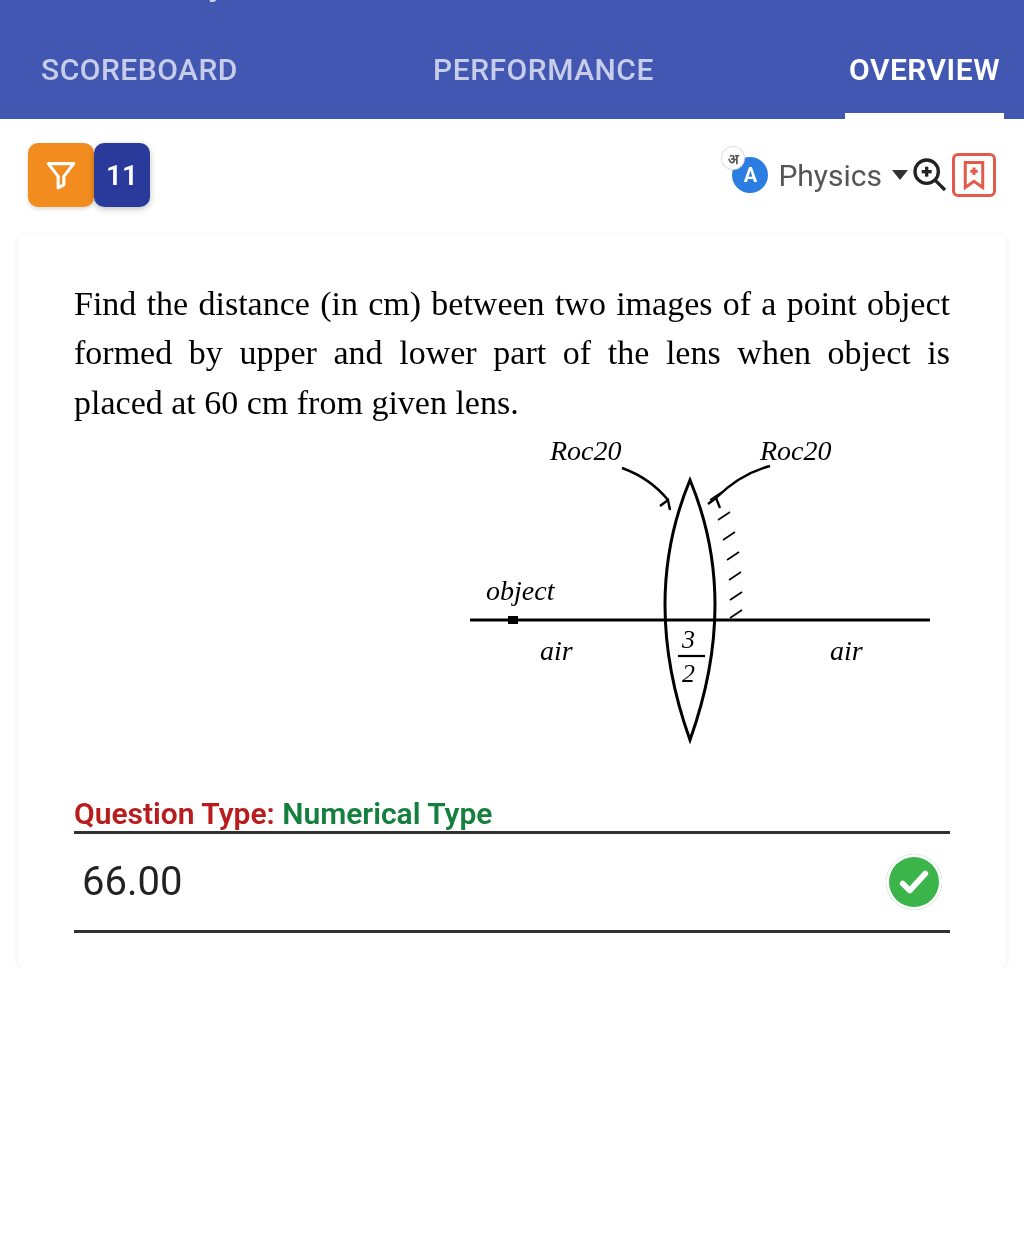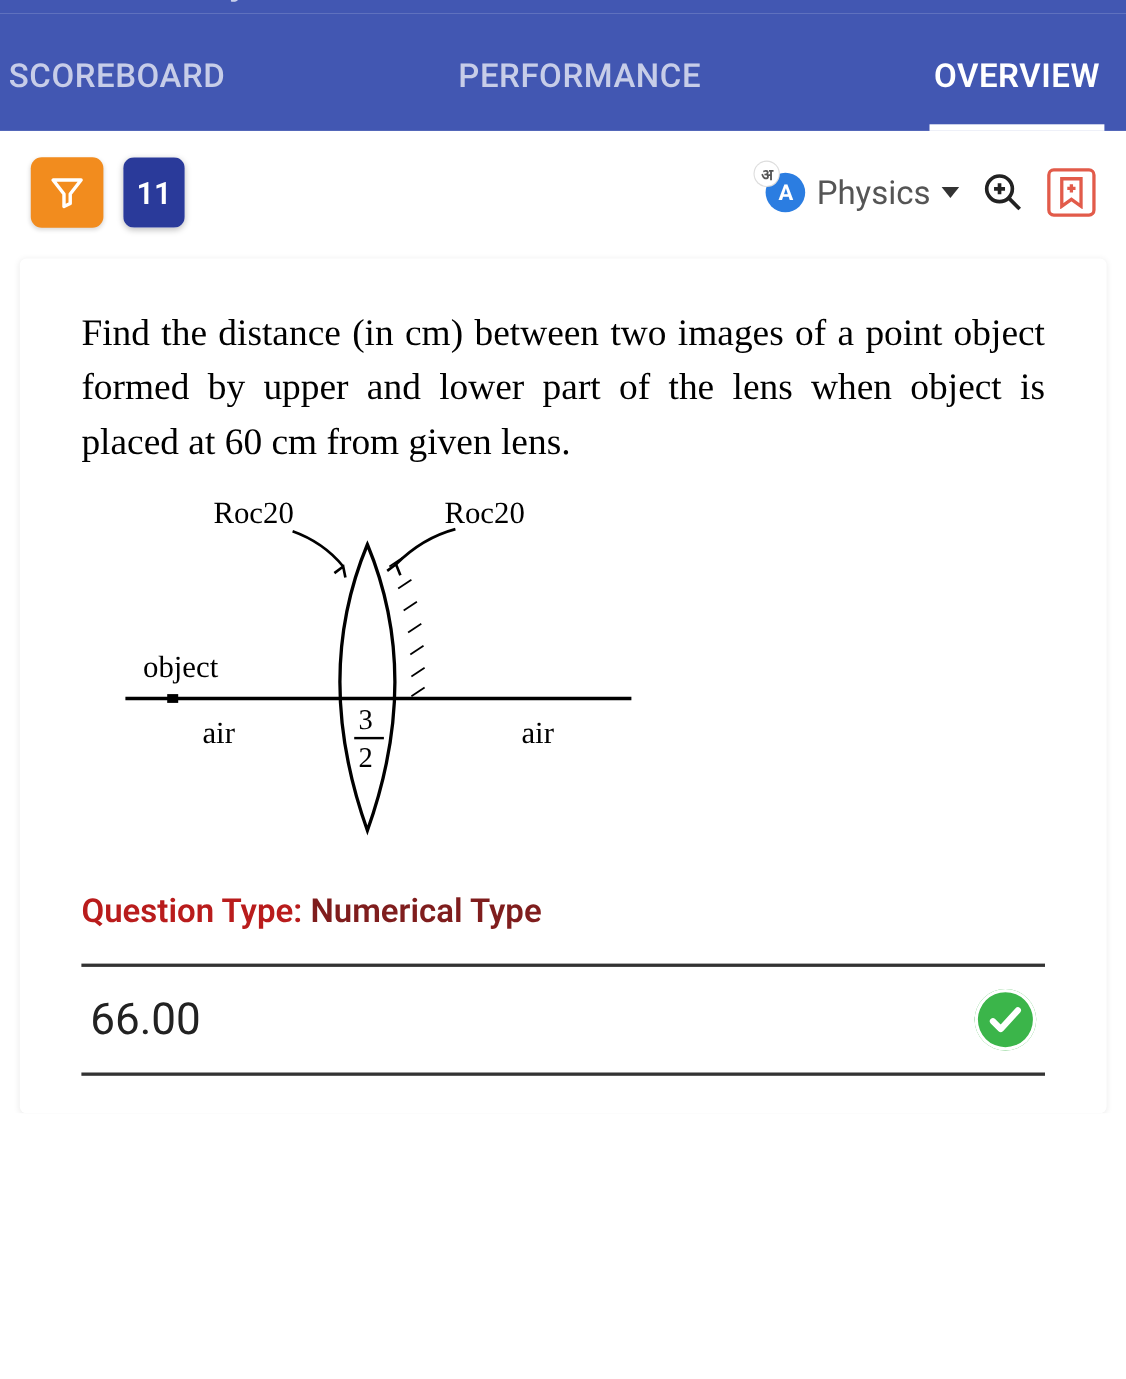--- a/index.html
+++ b/index.html
@@ -18,21 +18,21 @@
     line-height: 1;
     letter-spacing: 1px;
     overflow: hidden;
     height: 12px;
     position: relative;
   }
   .top-clip span { position: relative; top: -28px; display: inline-block; }
   .tabs {
     background: #4257b2;
     display: flex;
-    padding: 40px 20px 0 4px;
+    padding: 40px 20px 0 37px;
     gap: 44px;
     justify-content: space-between;
   }
   .tab {
     color: #c7cde8;
     font-weight: 500;
     font-size: 30px;
     letter-spacing: 0.5px;
     padding: 0 4px 32px 4px;
     cursor: pointer;
@@ -41,21 +41,20 @@
   .tab.active {
     color: #fff;
     font-weight: 600;
     border-bottom: 6px solid #fff;
     padding-bottom: 26px;
   }
   .toolbar {
     display: flex;
     align-items: center;
     padding: 24px 28px 20px 28px;
-    gap: 18px;
   }
   .filter-btn {
     width: 66px; height: 64px;
     background: #f28c1e;
     border-radius: 10px;
     display: flex; align-items: center; justify-content: center;
     color: #fff;
     box-shadow: 0 2px 4px rgba(0,0,0,.15);
   }
   .qchip {
@@ -120,31 +119,30 @@
     padding: 44px 56px 34px 56px;
   }
   .qtext {
     font-size: 34px;
     line-height: 1.45;
     color:#000;
     text-align: justify;
     font-family: Georgia, 'Times New Roman', serif;
   }
   .diagram {
-    display:flex;justify-content:flex-start;margin:18px 0 24px 0;
+    display:flex;justify-content:flex-end;margin:3px 0 24px 0;font-style:italic;
   }
   .qtype-row {
     margin-top: 26px;
     font-size: 30px;
     font-weight:600;
   }
   .qtype-label { color:#b91c1c; }
-  .qtype-val { color:#7f1d1d; }
+  .qtype-val { color:#15803d; }
   .answer-row {
-    margin-top: 30px;
     border-top: 3px solid #333;
     border-bottom: 3px solid #333;
     padding: 20px 8px;
     display:flex;align-items:center;justify-content:space-between;
   }
   .answer-val { font-size: 40px; color:#222; }
   .check {
     width:56px;height:56px;border-radius:50%;background:#3bb54a;
     display:flex;align-items:center;justify-content:center;color:#fff;
     box-shadow:0 0 0 3px #fff inset;

